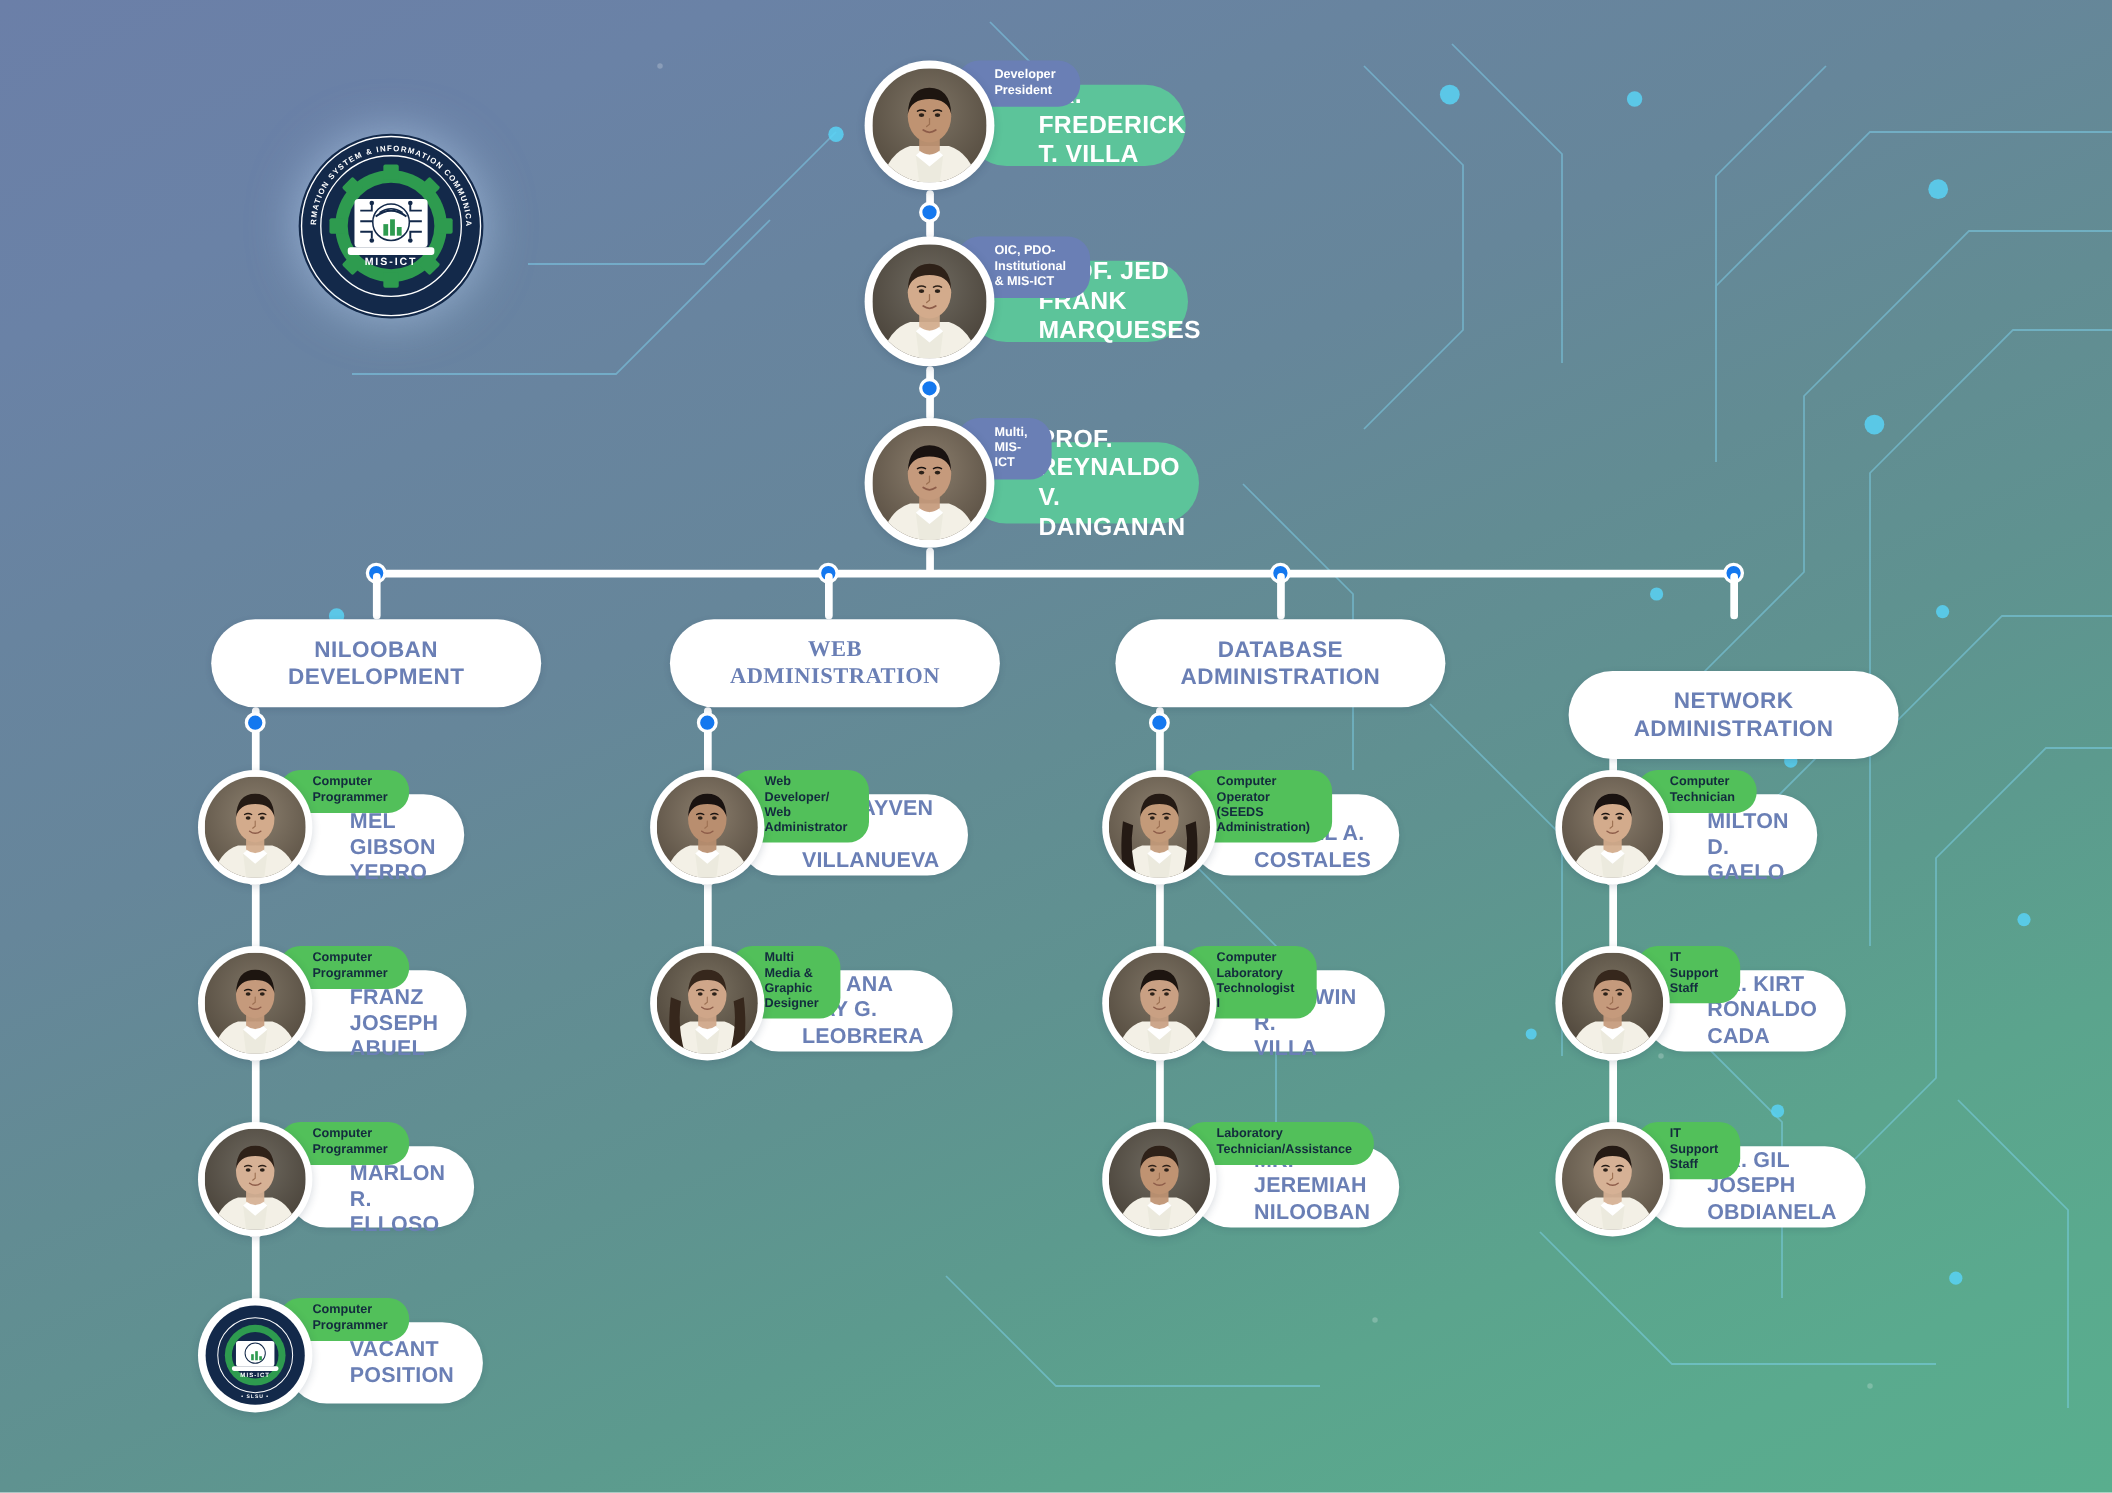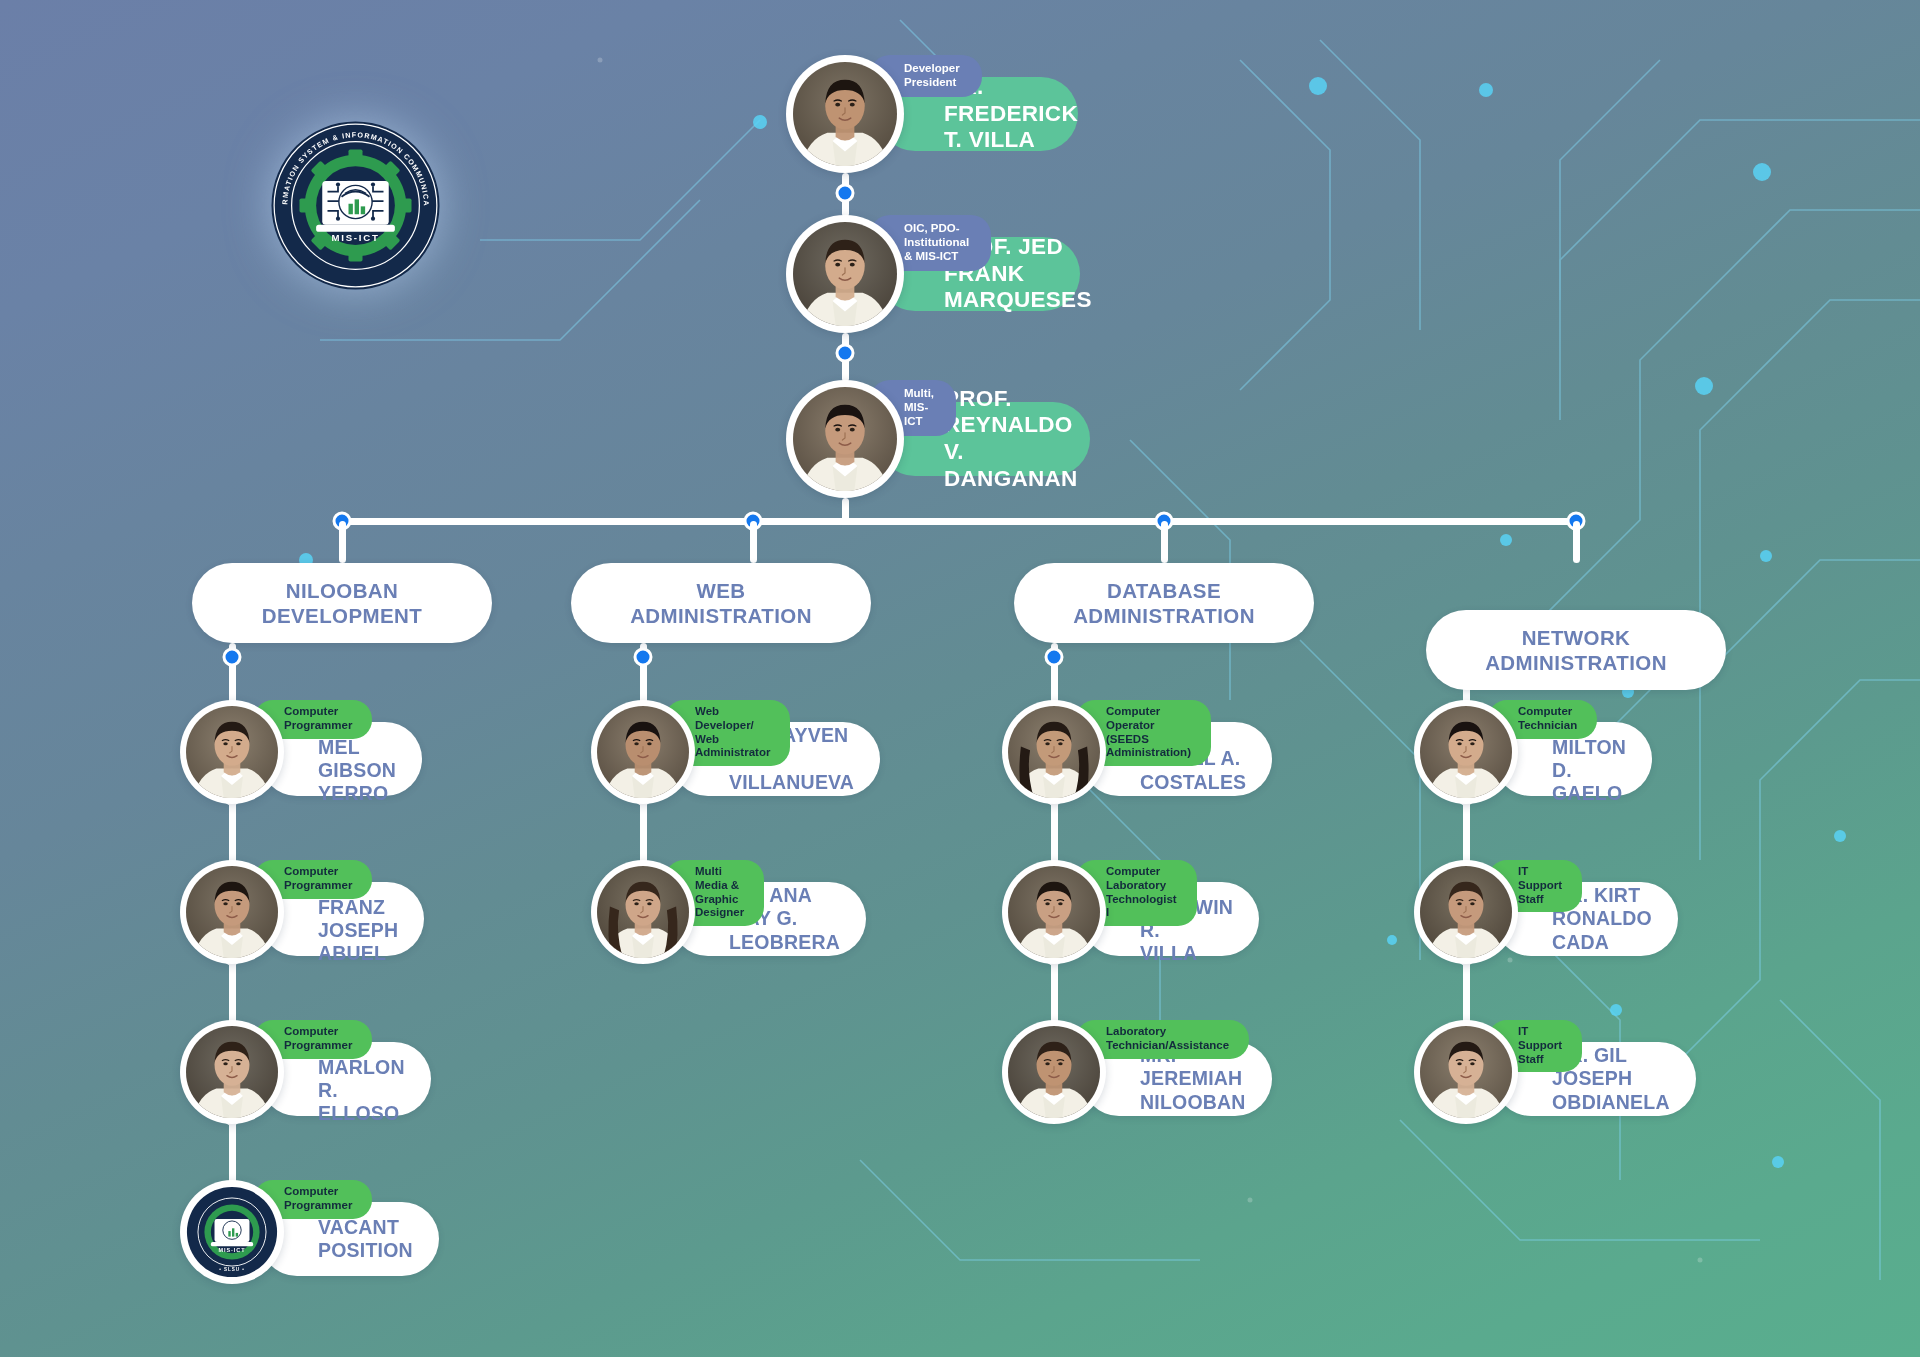--- a/index.html
+++ b/index.html
@@ -477,21 +477,21 @@
     <path d="M53.5 37.5 q3.5 -2 7 0" stroke="#191210" stroke-width="1.3" fill="none" stroke-linecap="round"></path>
     <path d="M50 44 v5 l-2.5 2" stroke="#9c7052" stroke-width="1.1" fill="none" stroke-linecap="round"></path>
     <path d="M44.5 54 q5.5 4 11 0" stroke="#8d5c49" stroke-width="1.5" fill="none" stroke-linecap="round"></path>
   </svg></div>
         </div>
       </div>
       <div class="dept" style="left: 192px; top: 563px;">
         <div class="dept-label">NILOOBAN
 DEVELOPMENT</div>
       </div>
-      <div class="dept" style="left: 571px; top: 563px;">
+      <div class="dept" style="left: 609px; top: 563px; font-family: Liberation Serif, serif;">
         <div class="dept-label">WEB
 ADMINISTRATION</div>
       </div>
       <div class="dept" style="left: 1014px; top: 563px;">
         <div class="dept-label">DATABASE
 ADMINISTRATION</div>
       </div>
       <div class="dept" style="left: 1426px; top: 563px; margin-top: 47px;">
         <div class="dept-label">NETWORK
 ADMINISTRATION</div>

